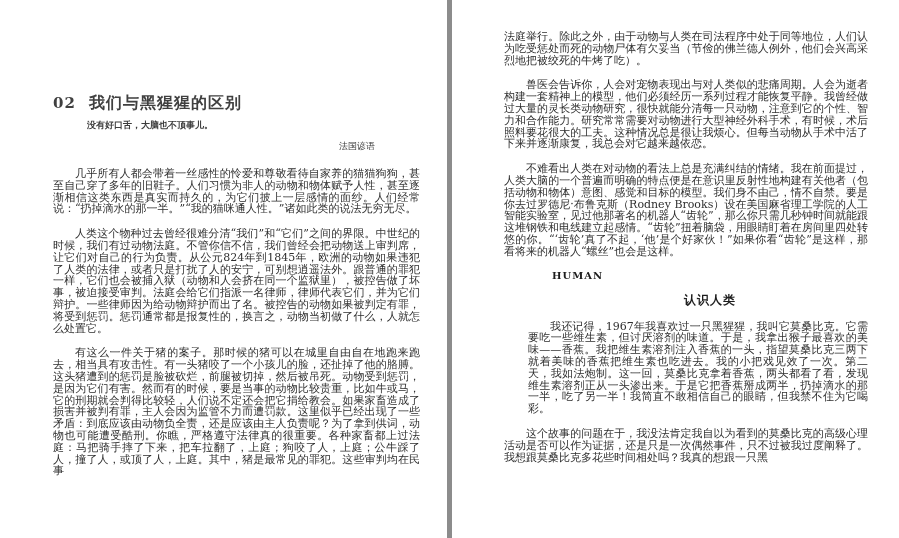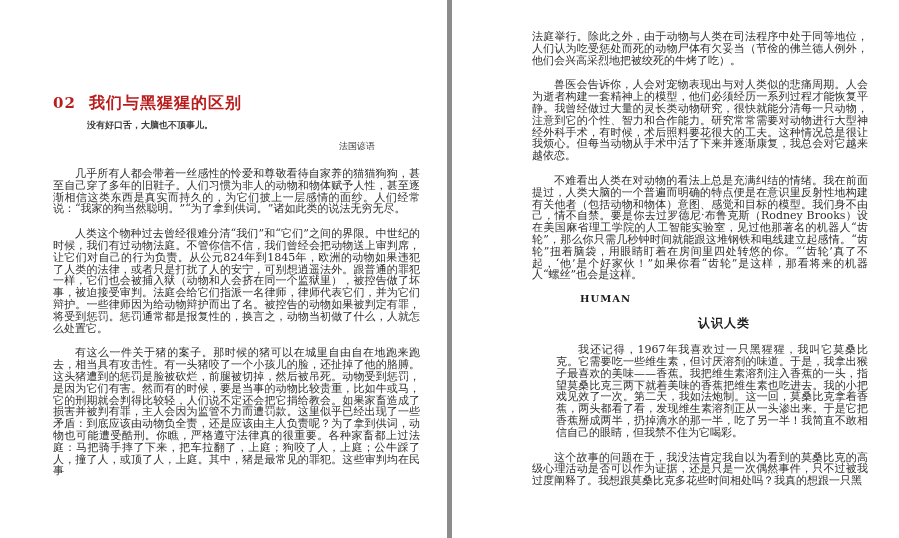--- a/index.html
+++ b/index.html
@@ -25,27 +25,27 @@
   }
   .page {
     position: absolute;
     top: 0;
     width: 447px;
     height: 538px;
     box-sizing: border-box;
     background: #ffffff;
   }
   .page.left  { left: 0;   padding: 93px 27px 0 53px; }
-  .page.right { left: 452px; padding: 31px 31px 0 80px; }
+  .page.right { left: 452px; padding: 31px 31px 0 52px; }
 
   .chapter-header {
     display: flex;
     align-items: baseline;
     gap: 13px;
-    color: #b91c1c;
+    color: #404040;
   }
   .chapter-number {
     font-size: 15px;
     font-weight: bold;
     letter-spacing: 1px;
   }
   .chapter-title {
     font-size: 16px;
     font-weight: bold;
     letter-spacing: 1px;
@@ -100,21 +100,21 @@
 <div class="spread">
 
   <div class="page left">
     <div class="chapter-header">
       <span class="chapter-number">02</span>
       <span class="chapter-title">我们与黑猩猩的区别</span>
     </div>
     <div class="epigraph">没有好口舌，大脑也不顶事儿。</div>
     <div class="epigraph-source">法国谚语</div>
 
-    <p class="para first">几乎所有人都会带着一丝感性的怜爱和尊敬看待自家养的猫猫狗狗，甚至自己穿了多年的旧鞋子。人们习惯为非人的动物和物体赋予人性，甚至逐渐相信这类东西是真实而持久的，为它们披上一层感情的面纱。人们经常说：“我家的狗当然聪明。”“为了拿到供词。”诸如此类的说法无穷无尽。</p>
+    <p class="para first">几乎所有人都会带着一丝感性的怜爱和尊敬看待自家养的猫猫狗狗，甚至自己穿了多年的旧鞋子。人们习惯为非人的动物和物体赋予人性，甚至逐渐相信这类东西是真实而持久的，为它们披上一层感情的面纱。人们经常说：“扔掉滴水的那一半。”“我的猫咪通人性。”诸如此类的说法无穷无尽。</p>
     <p class="para">人类这个物种过去曾经很难分清“我们”和“它们”之间的界限。中世纪的时候，我们有过动物法庭。不管你信不信，我们曾经会把动物送上审判席，让它们对自己的行为负责。从公元824年到1845年，欧洲的动物如果违犯了人类的法律，或者只是打扰了人的安宁，可别想逍遥法外。跟普通的罪犯一样，它们也会被捕入狱（动物和人会挤在同一个监狱里），被控告做了坏事，被迫接受审判。法庭会给它们指派一名律师，律师代表它们，并为它们辩护。一些律师因为给动物辩护而出了名。被控告的动物如果被判定有罪，将受到惩罚。惩罚通常都是报复性的，换言之，动物当初做了什么，人就怎么处置它。</p>
     <p class="para">有这么一件关于猪的案子。那时候的猪可以在城里自由自在地跑来跑去，相当具有攻击性。有一头猪咬了一个小孩儿的脸，还扯掉了他的胳膊。这头猪遭到的惩罚是脸被砍烂，前腿被切掉，然后被吊死。动物受到惩罚，是因为它们有害。然而有的时候，要是当事的动物比较贵重，比如牛或马，它的刑期就会判得比较轻，人们说不定还会把它捐给教会。如果家畜造成了损害并被判有罪，主人会因为监管不力而遭罚款。这里似乎已经出现了一些矛盾：到底应该由动物负全责，还是应该由主人负责呢？为了拿到供词，动物也可能遭受酷刑。你瞧，严格遵守法律真的很重要。各种家畜都上过法庭：马把骑手摔了下来，把车拉翻了，上庭；狗咬了人，上庭；公牛踩了人，撞了人，或顶了人，上庭。其中，猪是最常见的罪犯。这些审判均在民事</p>
   </div>
 
   <div class="gutter-divider"></div>
 
   <div class="page right">
     <p class="para first no-indent">法庭举行。除此之外，由于动物与人类在司法程序中处于同等地位，人们认为吃受惩处而死的动物尸体有欠妥当（节俭的佛兰德人例外，他们会兴高采烈地把被绞死的牛烤了吃）。</p>
     <p class="para">兽医会告诉你，人会对宠物表现出与对人类似的悲痛周期。人会为逝者构建一套精神上的模型，他们必须经历一系列过程才能恢复平静。我曾经做过大量的灵长类动物研究，很快就能分清每一只动物，注意到它的个性、智力和合作能力。研究常常需要对动物进行大型神经外科手术，有时候，术后照料要花很大的工夫。这种情况总是很让我烦心。但每当动物从手术中活了下来并逐渐康复，我总会对它越来越依恋。</p>
     <p class="para">不难看出人类在对动物的看法上总是充满纠结的情绪。我在前面提过，人类大脑的一个普遍而明确的特点便是在意识里反射性地构建有关他者（包括动物和物体）意图、感觉和目标的模型。我们身不由己，情不自禁。要是你去过罗德尼·布鲁克斯（Rodney Brooks）设在美国麻省理工学院的人工智能实验室，见过他那著名的机器人“齿轮”，那么你只需几秒钟时间就能跟这堆钢铁和电线建立起感情。“齿轮”扭着脑袋，用眼睛盯着在房间里四处转悠的你。“‘齿轮’真了不起，‘他’是个好家伙！”如果你看“齿轮”是这样，那看将来的机器人“螺丝”也会是这样。</p>

